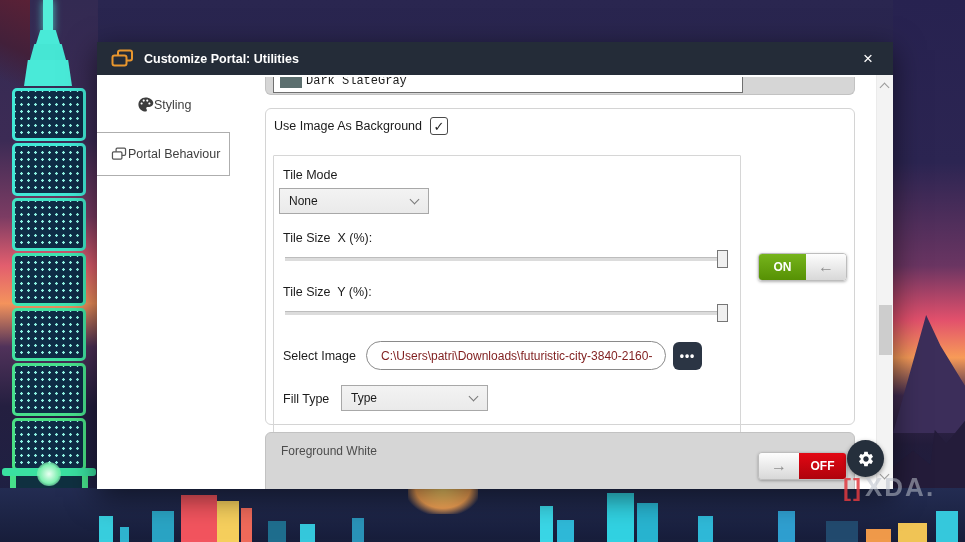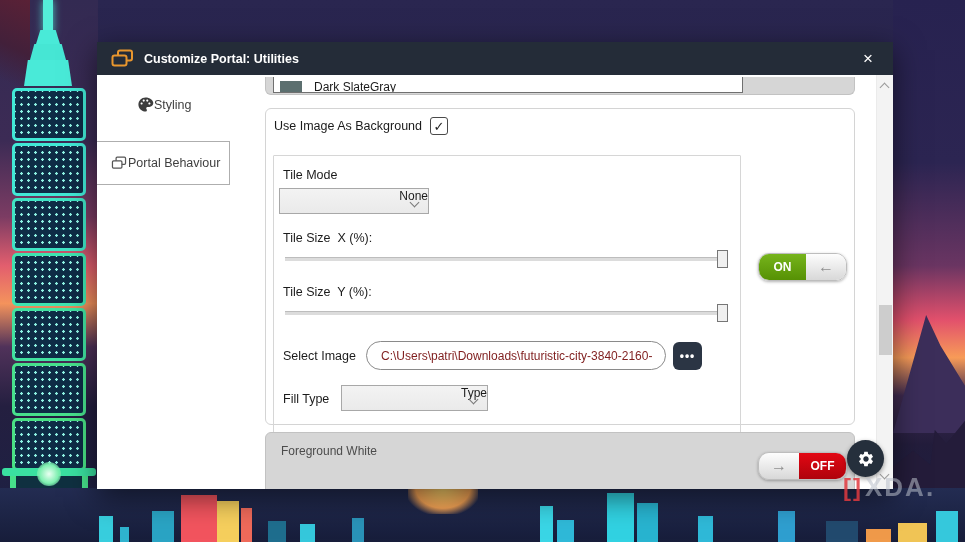--- a/index.html
+++ b/index.html
@@ -59,46 +59,46 @@
   .dialog{position:absolute;left:97px;top:42px;width:796px;height:447px;background:#fff;
           box-shadow:0 8px 28px rgba(0,0,0,.55);overflow:hidden;z-index:10;}
   .titlebar{height:33px;background:#242c38;display:flex;align-items:center;padding:0 14px;gap:10px;}
   .title{color:#fff;font-weight:bold;font-size:12.5px;}
   .close{margin-left:auto;color:#fff;font-size:17px;line-height:17px;padding:1px 6px;cursor:pointer;}
   .dlg-body{position:absolute;top:33px;left:0;right:0;bottom:0;display:flex;background:#fff;}
 
   .sidebar{width:149px;background:#fff;position:relative;flex:none;}
   .side-item{display:flex;align-items:center;font-size:12.5px;color:#3f3f3f;cursor:pointer;}
   .item-styling{margin-top:12px;padding:9px 0 9px 40px;}
-  .item-portal{margin-top:19px;width:133px;padding:13px 0 13px 13px;border:1px solid #aeaeae;border-left:none;}
+  .item-portal{margin-top:10px;width:133px;padding:13px 0 13px 13px;border:1px solid #aeaeae;border-left:none;}
 
   .content{position:relative;flex:1;background:#fff;}
 
   .group-gray{position:absolute;background:#d6d6d6;border:1px solid #c2c2c2;}
   .g-top{left:19px;top:2px;width:590px;height:18px;border-radius:0 0 6px 6px;border-top:none;}
   .g-top .combo{position:absolute;left:7px;top:0;width:470px;height:16px;overflow:hidden;border-top:none;}
   .g-top .combo-inner{margin-top:-9px;}
 
   .combo{background:#fff;border:1px solid #707070;}
-  .combo-inner{display:flex;align-items:flex-end;gap:12px;height:26px;padding-left:6px;font-size:12px;color:#1b1b1b;}
+  .combo-inner{display:flex;align-items:center;gap:4px;height:26px;padding-left:6px;font-size:12px;color:#1b1b1b;font-family:Liberation Mono, monospace;}
   .swatch{width:22px;height:13px;flex:none;}
 
   .group-white{position:absolute;left:19px;top:33px;width:590px;height:317px;background:#fff;
                border:1px solid #d4d4d4;border-radius:6px;}
   .chk-row{position:absolute;left:8px;top:8px;display:flex;align-items:center;gap:8px;
            font-size:12.5px;color:#1b1b1b;}
   .checkbox{width:18px;height:18px;border:1px solid #4a4a4a;border-radius:3px;background:#fff;
             display:flex;align-items:center;justify-content:center;font-size:13px;color:#222;cursor:pointer;}
 
   .inner-group{position:absolute;left:7px;top:46px;width:468px;height:332px;
                border:1px solid #d6d6d6;border-radius:1px;}
   .lbl{position:absolute;font-size:12.5px;color:#1b1b1b;white-space:pre;}
   .dropdown{position:absolute;height:26px;background:linear-gradient(180deg,#f3f3f3,#eaeaea);
-            border:1px solid #a8a8a8;display:flex;align-items:flex-end;padding-left:9px;
-            font-size:12px;color:#1b1b1b;cursor:pointer;flex-direction:column;}
+            border:1px solid #a8a8a8;display:flex;align-items:center;padding-left:9px;
+            font-size:12px;color:#1b1b1b;cursor:pointer;}
   .chev{width:7px;height:7px;border-left:1.6px solid #7a7a7a;border-bottom:1.6px solid #7a7a7a;
         transform:rotate(-45deg);margin-left:auto;margin-right:10px;margin-top:-4px;flex:none;}
   .dd-tilemode{left:5px;top:32px;width:150px;}
   .dd-filltype{left:67px;top:229px;width:147px;}
   .lbl-tilemode{left:9px;top:12px;}
   .lbl-sx{left:9px;top:75px;}
   .lbl-sy{left:9px;top:129px;}
   .lbl-si{left:9px;top:193px;}
   .lbl-ft{left:9px;top:236px;}
 
@@ -115,21 +115,21 @@
               background:#2b3544;color:#fff;font-size:12px;font-weight:bold;letter-spacing:1px;
               display:flex;align-items:center;justify-content:center;cursor:pointer;}
 
   .group-fg{left:19px;top:357px;width:590px;height:90px;border-radius:6px;}
   .fg-label{position:absolute;left:15px;top:11px;font-size:12px;color:#4c4c4c;}
   .fg-combo{position:absolute;left:7px;top:32px;width:470px;height:30px;margin-top:47px;}
   .fg-combo .combo-inner{height:30px;}
   .fg-swatch{width:22px;height:15px;background:#fff;border:1px solid #e4e4e4;}
   .caret{margin-left:auto;margin-right:10px;font-size:9px;color:#111;}
 
-  .toggle{position:absolute;display:flex;border-radius:11px;overflow:hidden;
+  .toggle{position:absolute;display:flex;border-radius:4px;overflow:hidden;
           border:1px solid #bdbdbd;box-shadow:0 1px 3px rgba(0,0,0,.3);cursor:pointer;}
   .tg-on{left:512px;top:178px;}
   .tg-off{left:512px;top:377px;}
   .tg-seg{width:44px;height:26px;display:flex;align-items:center;justify-content:center;
           font-size:12px;font-weight:bold;}
   .seg-green{background:linear-gradient(180deg,#76b41c,#569104);color:#fff;width:47px;}
   .seg-red{background:linear-gradient(180deg,#e20713,#af030c);color:#fff;width:47px;}
   .seg-arrow{background:linear-gradient(180deg,#fdfdfd,#d8d8d8);color:#8f8f8f;font-size:16px;width:40px;}
 
   .scrollbar{position:absolute;right:0;top:0;bottom:0;width:17px;background:#f3f3f3;border-left:1px solid #ebebeb;}

